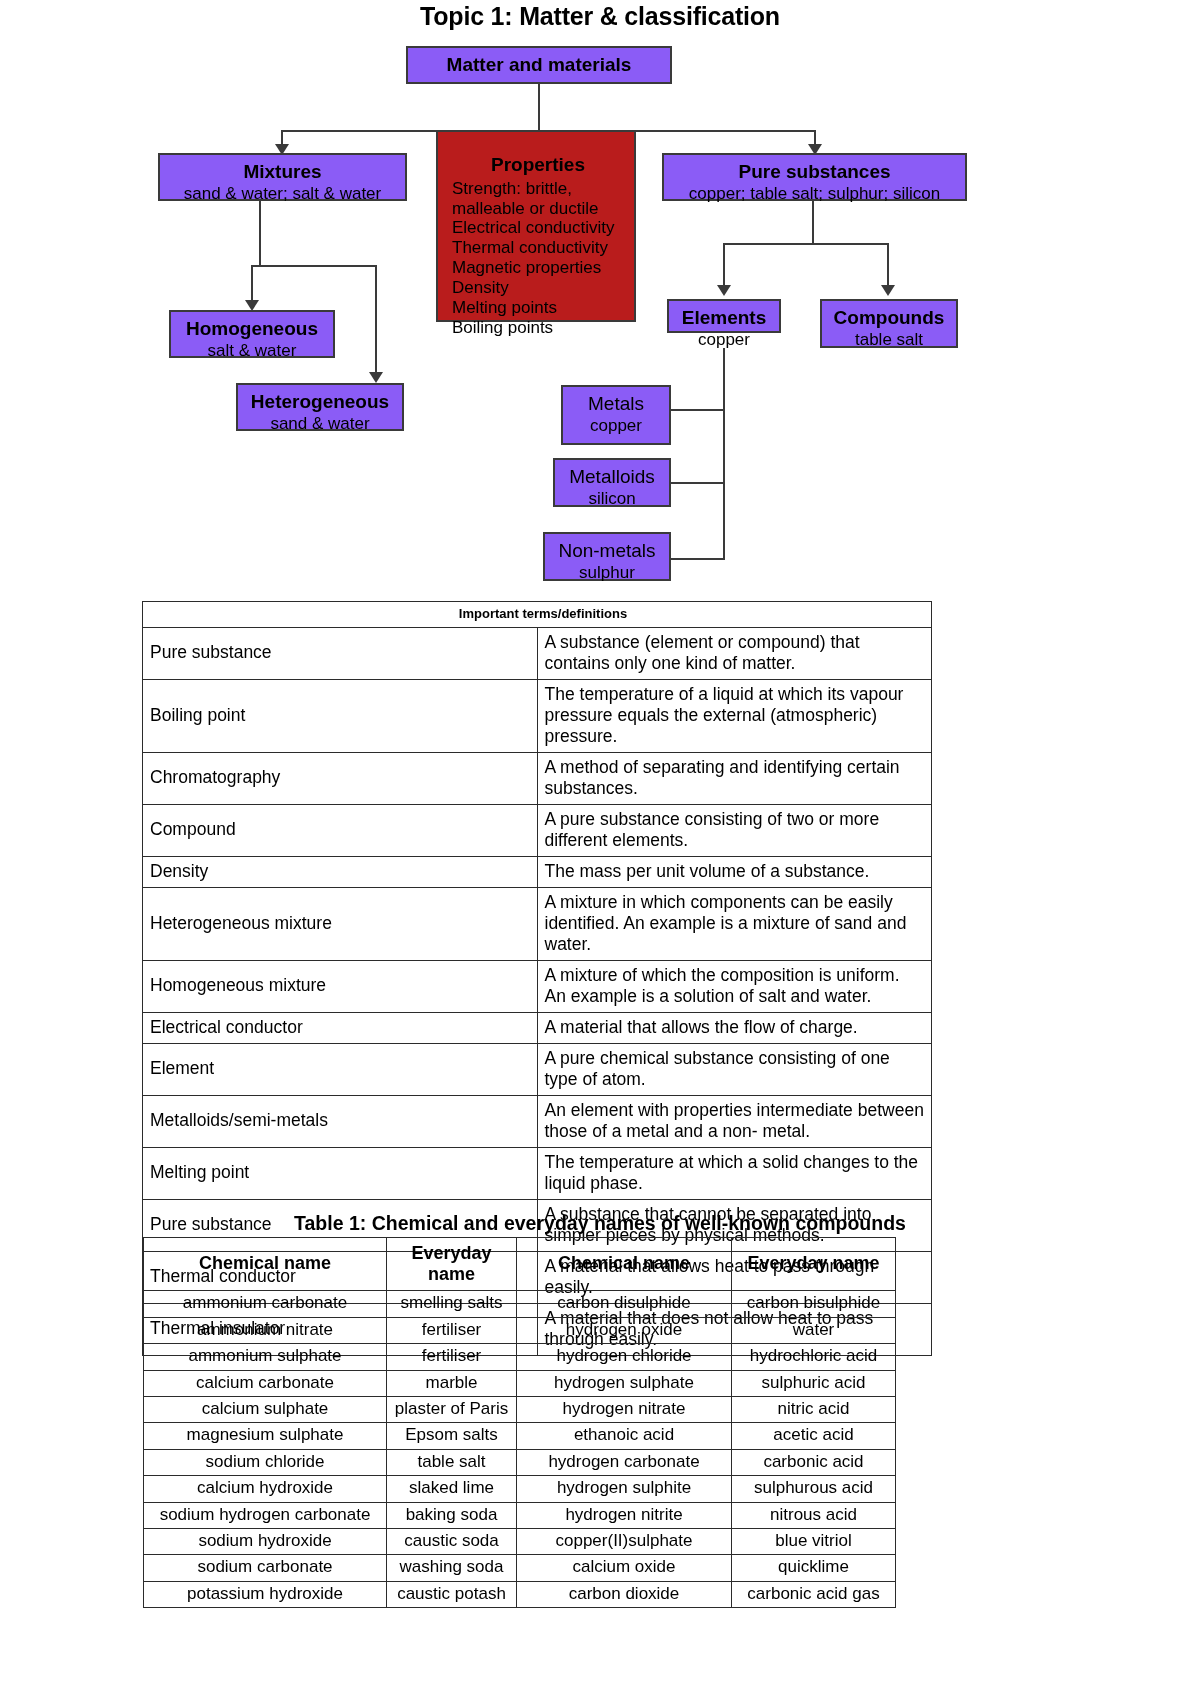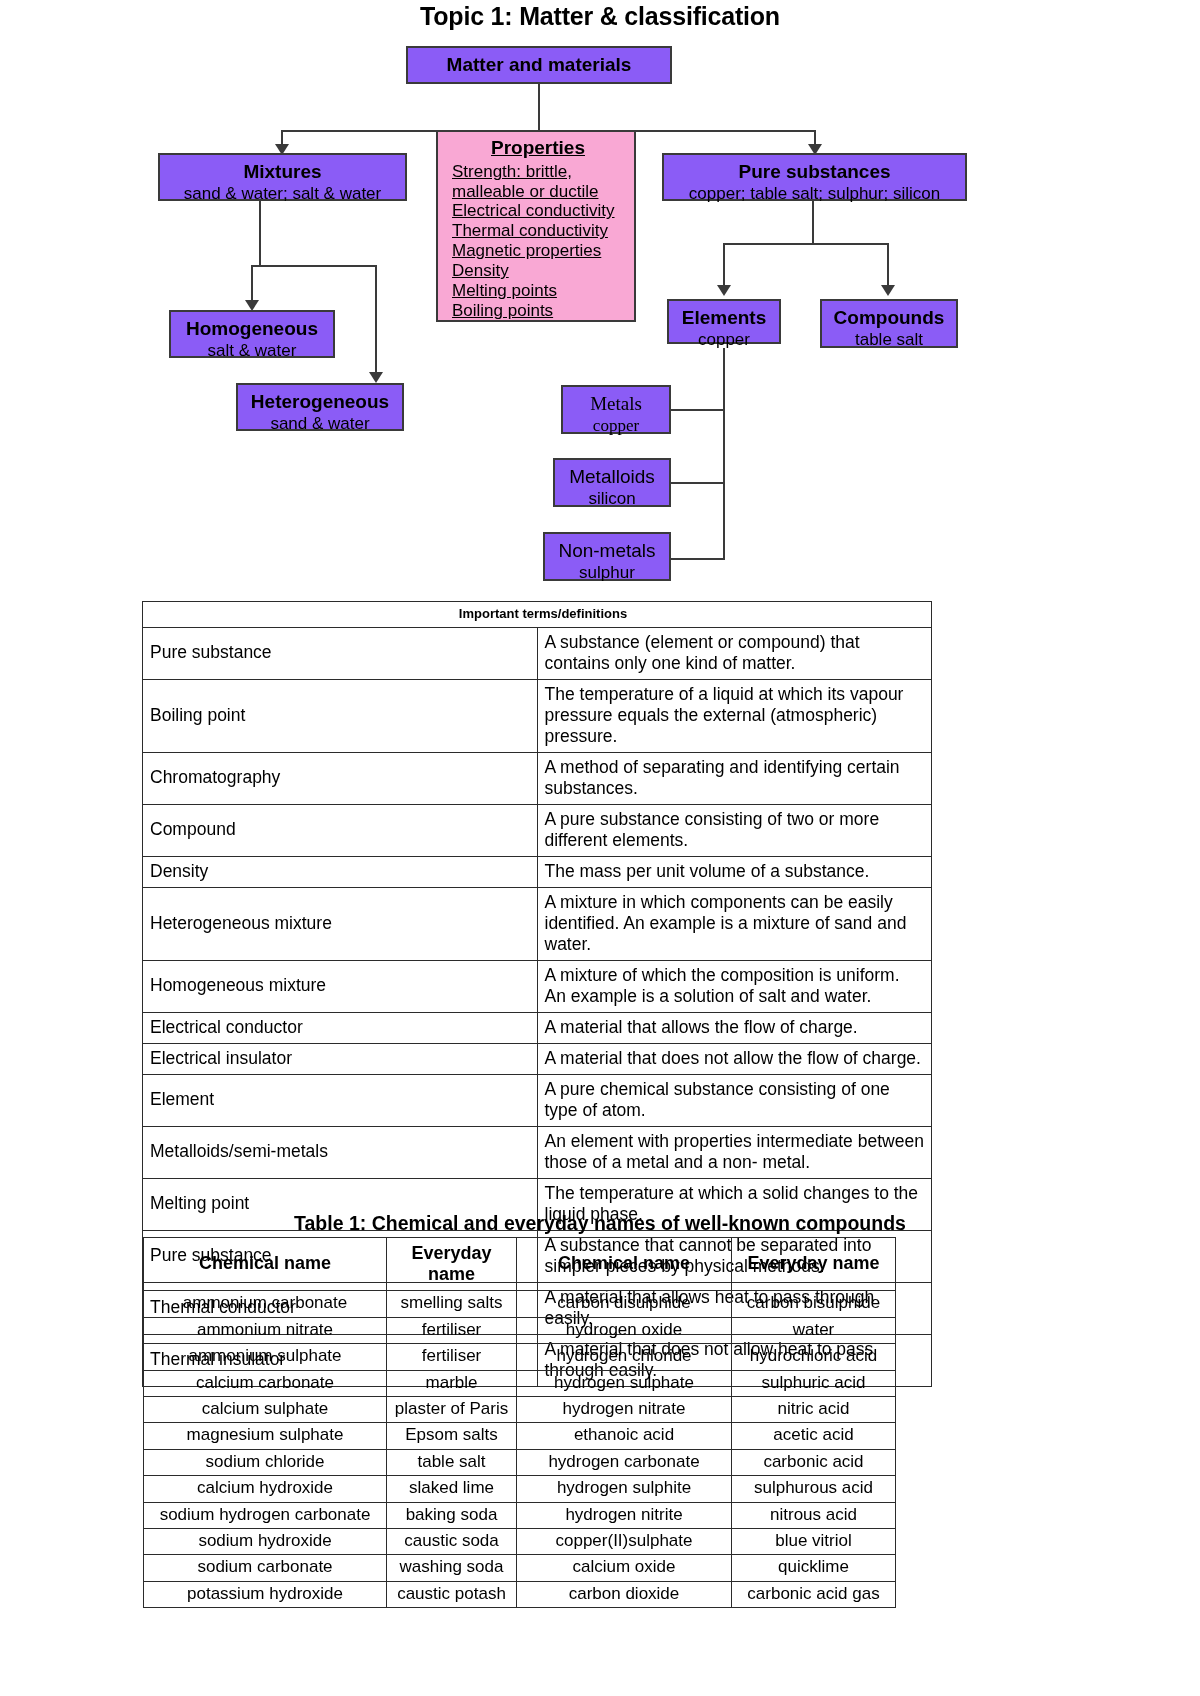--- a/index.html
+++ b/index.html
@@ -47,24 +47,23 @@
     font-weight: normal;
     font-size: 17px;
     line-height: 1.25;
   }
   .node.plain .ttl { font-weight: normal; }
 
   
   .props {
     position: absolute;
     border: 2px solid #3a3a3a;
-    background: #f9a8d4;
+    background: #b91c1c;
     z-index: 3;
-    padding: 4px 10px 8px 14px;
-    text-decoration: underline;
+    padding: 21px 10px 8px 14px;
   }
   .props .ptitle {
     display: block;
     text-align: center;
     font-weight: bold;
     font-size: 19px;
     line-height: 1.3;
     margin-bottom: 1px;
   }
   .props .pitem {
@@ -199,36 +198,36 @@
       <span class="sub">copper; table salt; sulphur; silicon</span>
     </div>
 
     <div class="ln lnv" style="left:812px; top:201px; width:2px; height:42px;"></div>
     <div class="ln lnh" style="left:723px; top:243px; width:166px; height:2px;"></div>
     <div class="ln lnv" style="left:723px; top:243px; width:2px; height:44px;"></div>
     <div class="arrow" style="left:717px; top:285px;"></div>
     <div class="ln lnv" style="left:887px; top:243px; width:2px; height:44px;"></div>
     <div class="arrow" style="left:881px; top:285px;"></div>
 
-    <div class="node" style="left:667px; top:299px; width:114px; height:45px;">
+    <div class="node" style="left:667px; top:299px; width:114px; height:34px;">
       <span class="ttl">Elements</span>
       <span class="sub">copper</span>
     </div>
 
     <div class="node" style="left:820px; top:299px; width:138px; height:49px;">
       <span class="ttl">Compounds</span>
       <span class="sub">table salt</span>
     </div>
 
     <div class="ln lnv" style="left:723px; top:348px; width:2px; height:212px;"></div>
     <div class="ln lnh" style="left:670px; top:409px; width:55px; height:2px;"></div>
     <div class="ln lnh" style="left:669px; top:482px; width:56px; height:2px;"></div>
     <div class="ln lnh" style="left:669px; top:558px; width:56px; height:2px;"></div>
 
-    <div class="node plain" style="left:561px; top:385px; width:110px; height:49px;font-family:Liberation Serif, serif;">
+    <div class="node plain" style="left:561px; top:385px; width:110px; height:60px;">
       <span class="ttl">Metals</span>
       <span class="sub">copper</span>
     </div>
 
     <div class="node plain" style="left:553px; top:458px; width:118px; height:49px;">
       <span class="ttl">Metalloids</span>
       <span class="sub">silicon</span>
     </div>
 
     <div class="node plain" style="left:543px; top:532px; width:128px; height:49px;">
@@ -268,24 +267,20 @@
         <td class="term">Heterogeneous mixture</td>
         <td>A mixture in which components can be easily identified. An example is a mixture of sand and water.</td>
       </tr>
       <tr>
         <td class="term">Homogeneous mixture</td>
         <td>A mixture of which the composition is uniform. An example is a solution of salt and water.</td>
       </tr>
       <tr>
         <td class="term">Electrical conductor</td>
         <td>A material that allows the flow of charge.</td>
-      </tr>
-      <tr>
-        <td class="term">Electrical insulator</td>
-        <td>A material that does not allow the flow of charge.</td>
       </tr>
       <tr>
         <td class="term">Element</td>
         <td>A pure chemical substance consisting of one type of atom.</td>
       </tr>
       <tr>
         <td class="term">Metalloids/semi-metals</td>
         <td>An element with properties intermediate between those of a metal and a non- metal.</td>
       </tr>
       <tr>

